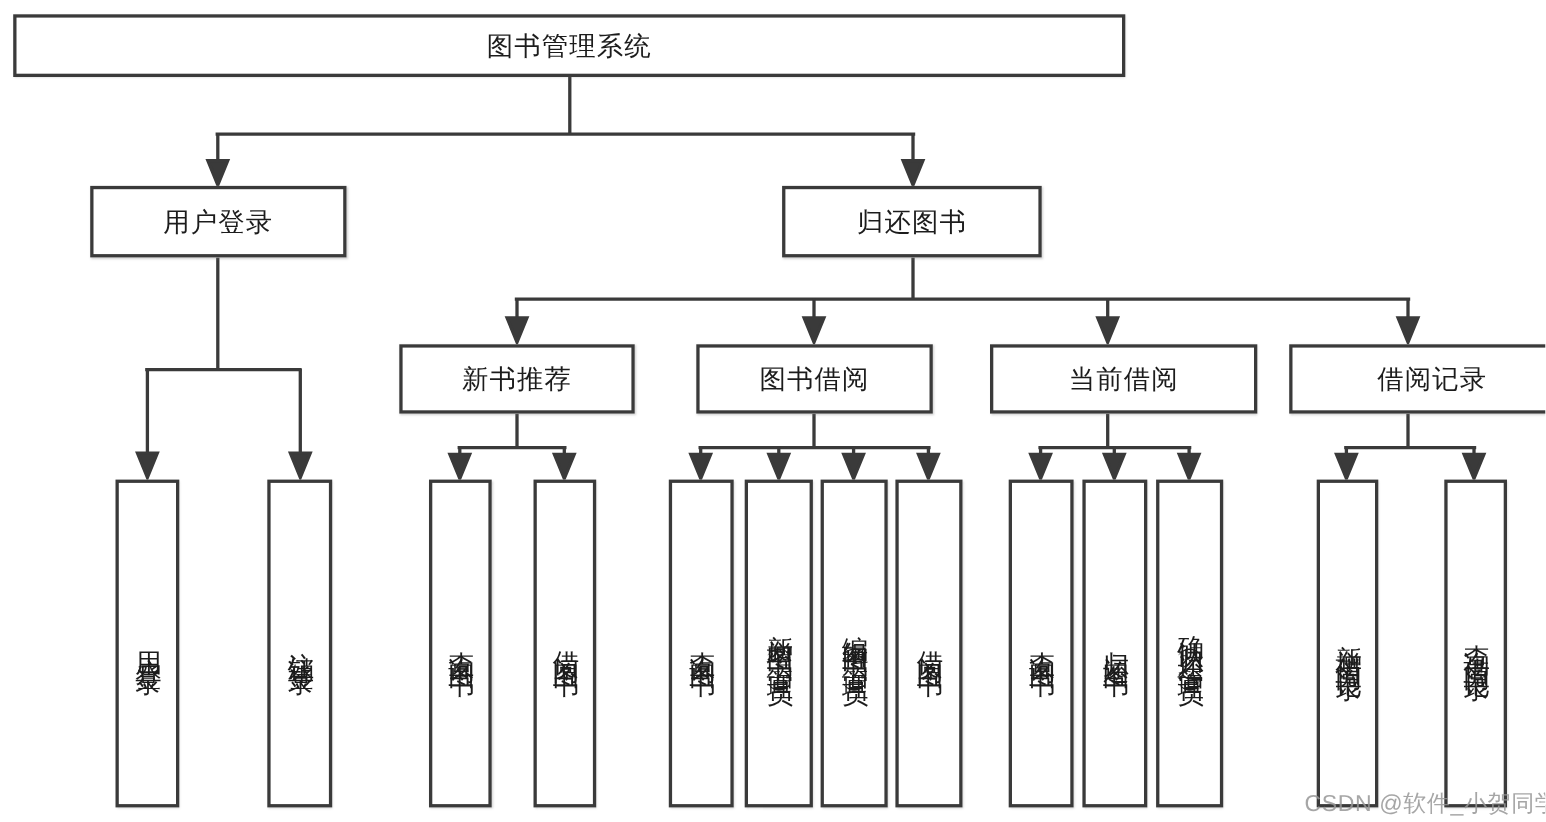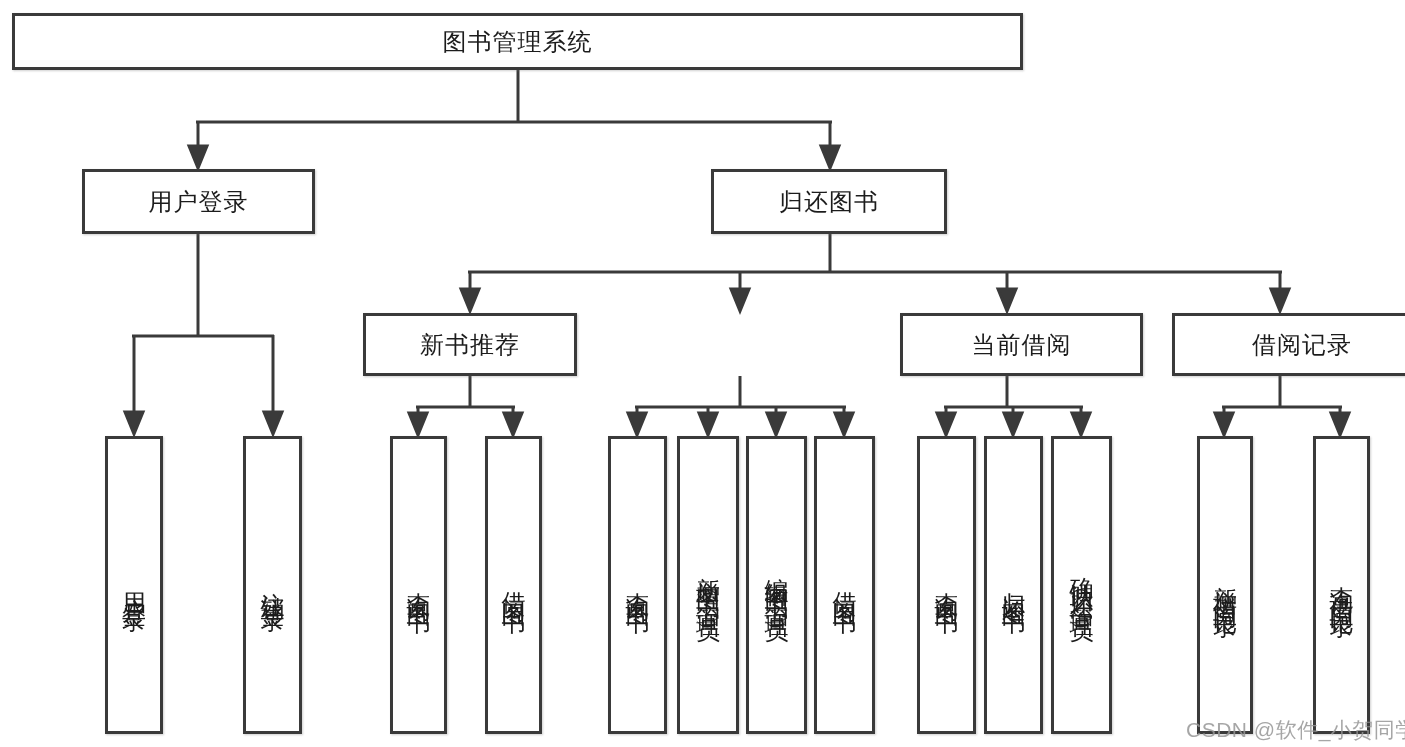--- a/index.html
+++ b/index.html
@@ -170,20 +170,23 @@
   <div class="node n-user-login">
     <span>用户登录</span>
   </div>
   <div class="node n-book-mgmt">
     <span>归还图书</span>
   </div>
 
   <div class="node lvl3 n-new-book">
     <span>新书推荐</span>
   </div>
+  <div class="node lvl3 n-borrow">
+    <span>图书借阅</span>
+  </div>
   <div class="node lvl3 n-current">
     <span>当前借阅</span>
   </div>
   <div class="node lvl3 n-record">
     <span>借阅记录</span>
   </div>
 
   <div class="node leaf leaf-1">
     <span class="leaf-label">用户登录</span>
   </div>

